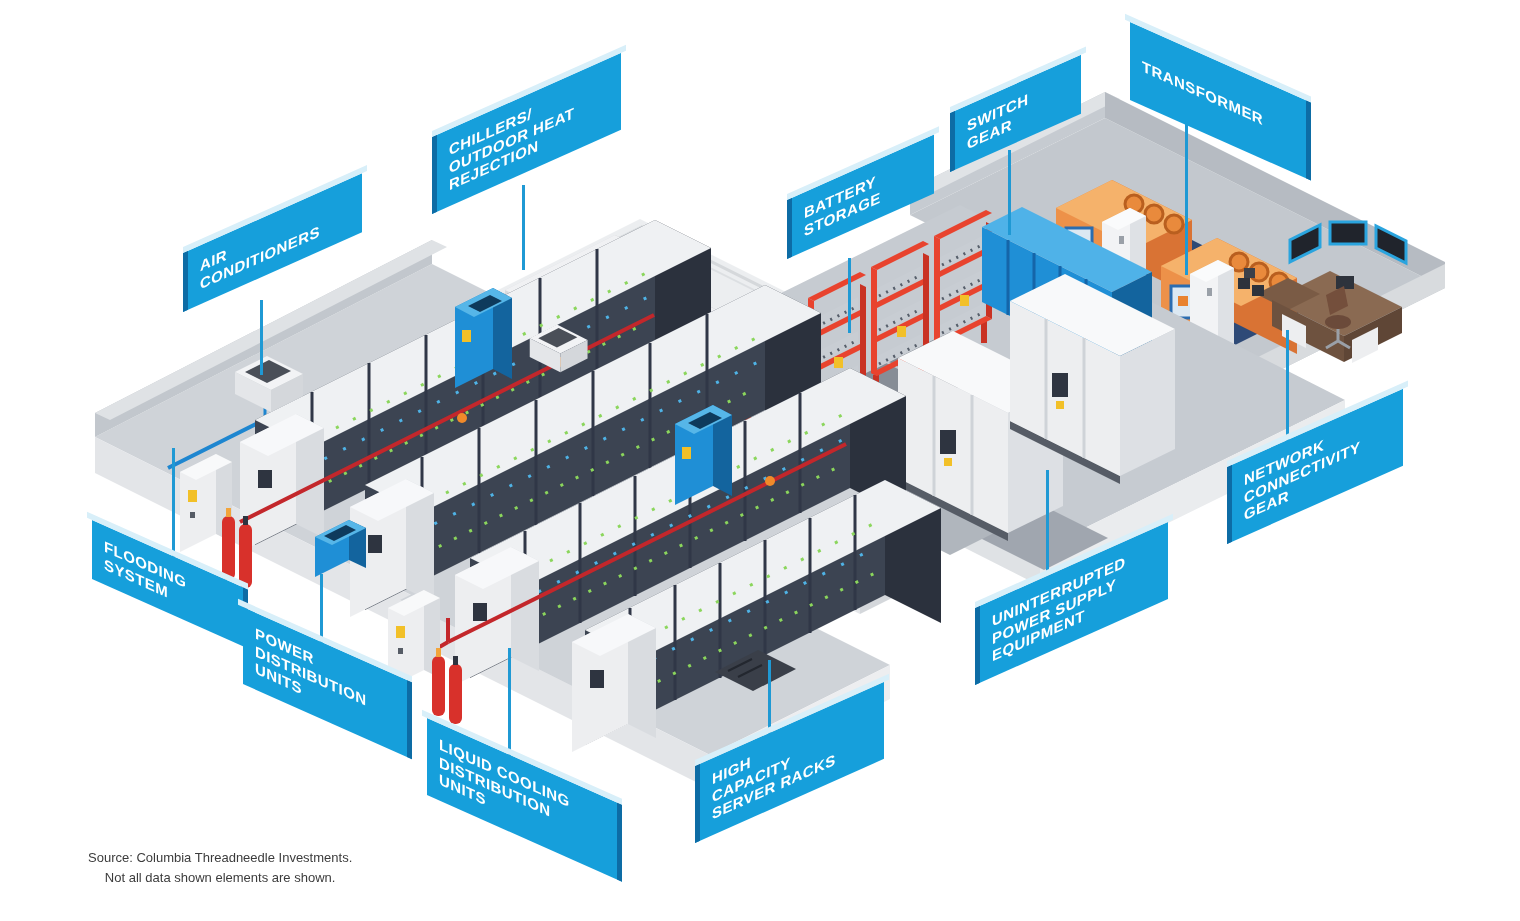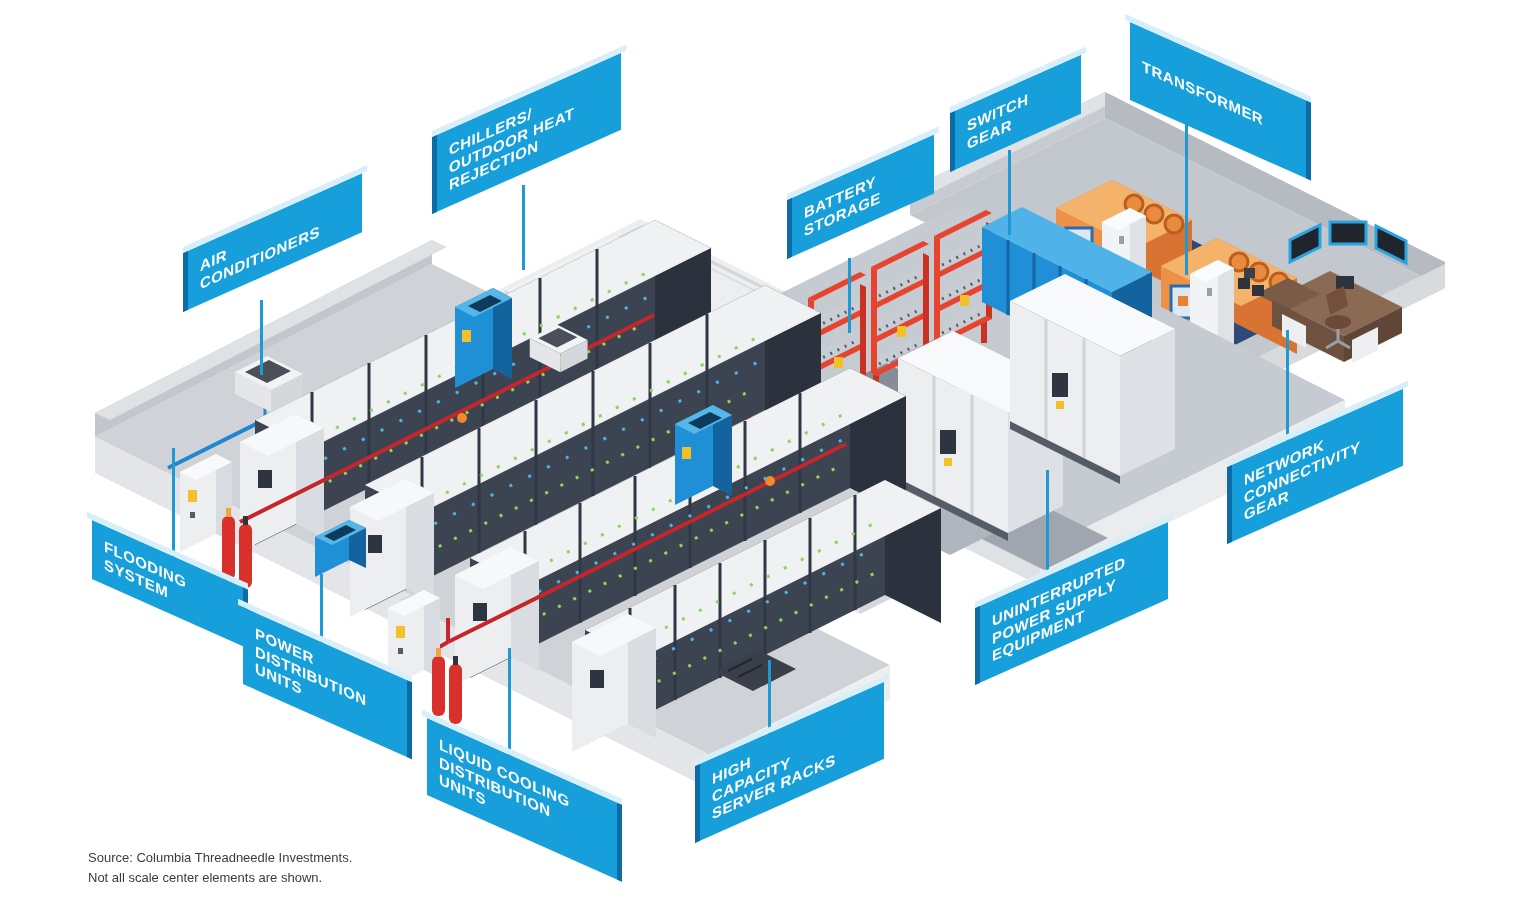--- a/index.html
+++ b/index.html
@@ -8,21 +8,21 @@
   #scene{position:absolute;left:0;top:0;z-index:1;}
   .connector{position:absolute;width:3px;background:#1F99D4;z-index:2;}
   .sign{position:absolute;z-index:3;background:#169FDB;color:#fff;font-weight:bold;
         font-size:15px;line-height:1.18;letter-spacing:.4px;padding:12px 12px;
         white-space:pre-line;text-transform:uppercase;transform-origin:0 0;}
   .sign::before{content:"";position:absolute;left:-5px;right:-5px;top:-6px;height:6px;background:#D8EFF9;}
   .sign.rise{transform:skewY(-24deg);border-left:5px solid #0D6CA5;}
   .sign.fall{transform:skewY(24deg);border-right:5px solid #0D6CA5;}
   .sign.single{padding-top:30px;padding-bottom:30px;}
   #source-note{position:absolute;left:88px;top:848px;z-index:3;color:#3c3c3c;
-               font-size:13px;line-height:1.5;}
+               font-size:13px;line-height:1.5;text-align:center;}
 </style>
 </head>
 <body>
 
 <div id="stage">
 
 <svg id="scene" width="1520" height="921" viewBox="0 0 1520 921">
 
   <g>
     <polygon points="448,315 640,219 918,358 726,454" fill="#ECEEF0"></polygon>
@@ -436,16 +436,16 @@
 <div class="sign rise" style="left:695px;top:766px;width:160px;">HIGH
 CAPACITY
 SERVER RACKS</div>
 
 <div class="sign rise" style="left:975px;top:608px;width:164px;">UNINTERRUPTED
 POWER SUPPLY
 EQUIPMENT</div>
 
 <div id="source-note">
   <div>Source: Columbia Threadneedle Investments.</div>
-  <div>Not all scale center elements are shown.</div>
+  <div>Not all data shown elements are shown.</div>
 </div>
 
 </div>
 
 </body></html>

